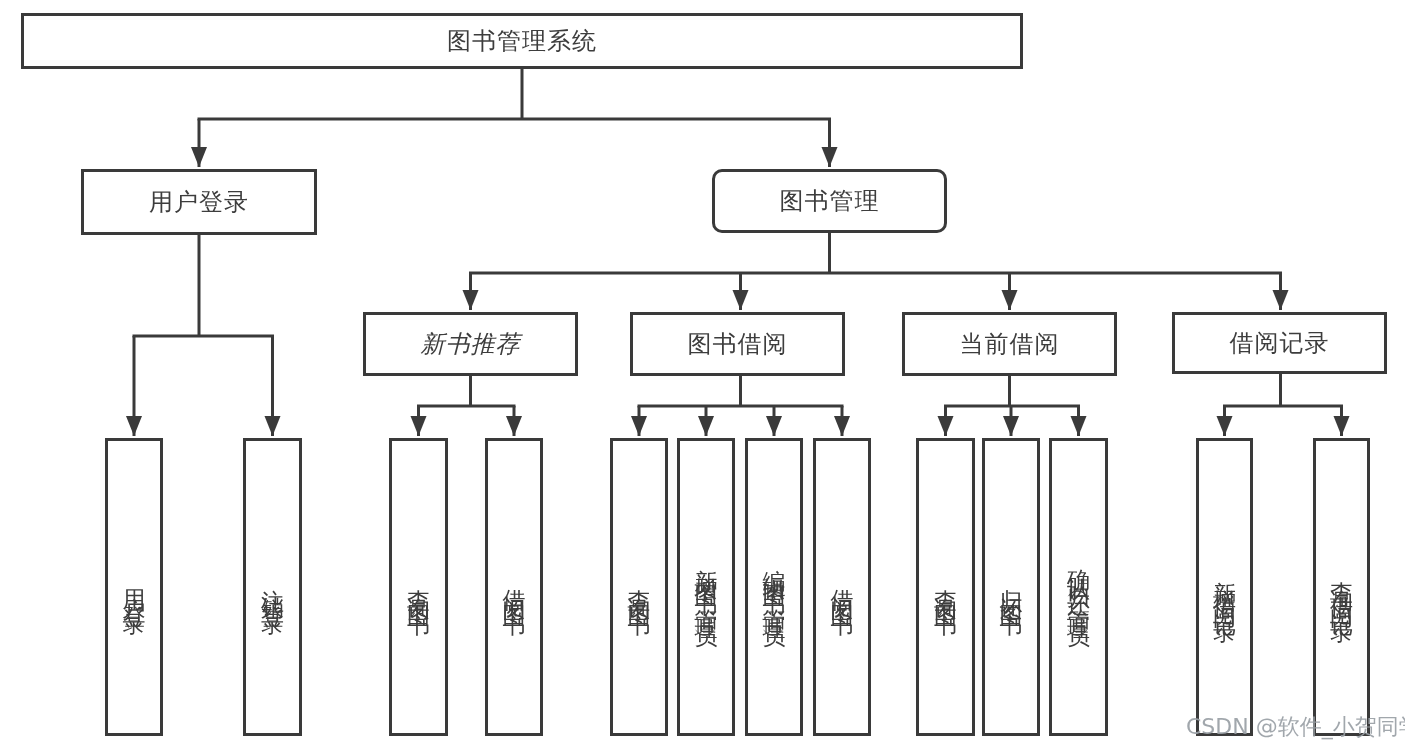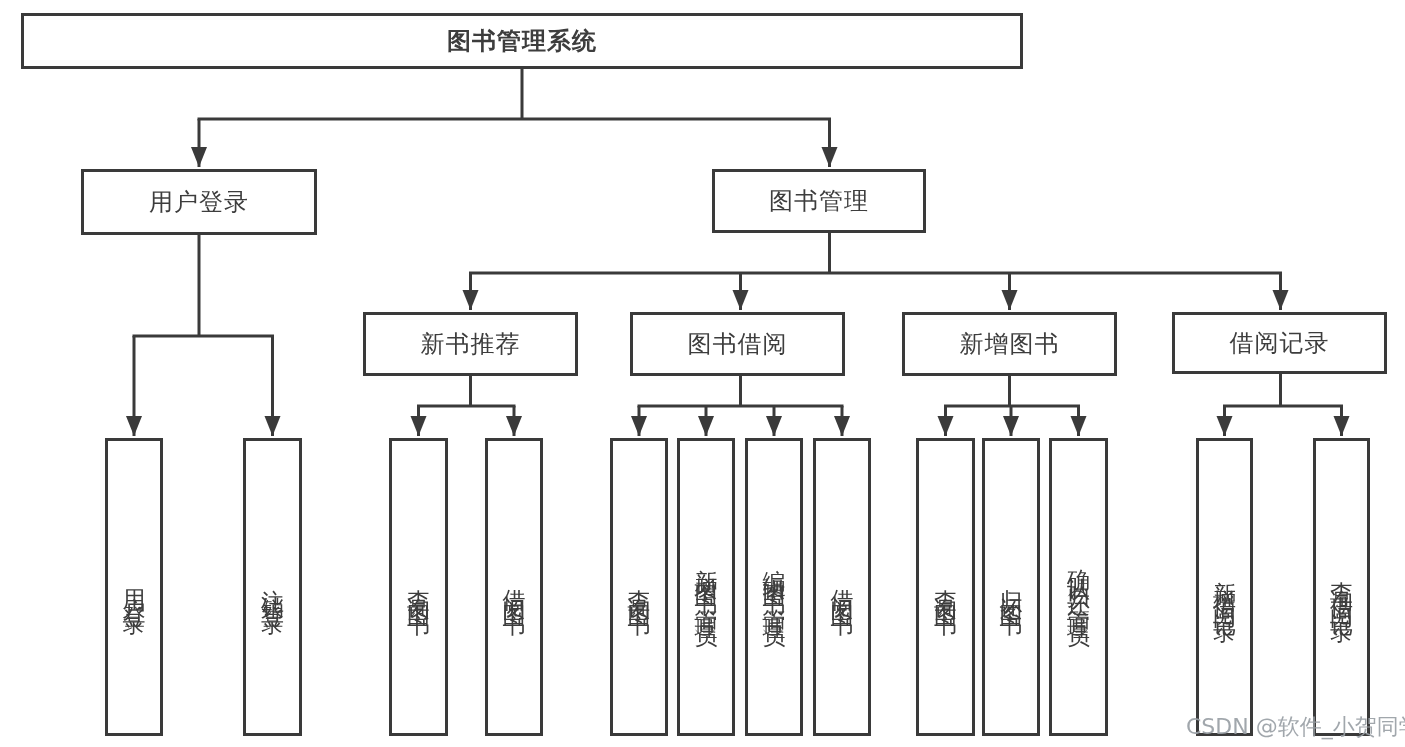--- a/index.html
+++ b/index.html
@@ -84,39 +84,39 @@
       <path d="M774,406 V436" marker-end="url(#ah)" stroke="#3a3a3a"></path>
       <path d="M842,406 V436" marker-end="url(#ah)" stroke="#3a3a3a"></path>
       <path d="M945.5,406 V436" marker-end="url(#ah)" stroke="#3a3a3a"></path>
       <path d="M1011,406 V436" marker-end="url(#ah)" stroke="#3a3a3a"></path>
       <path d="M1078.5,406 V436" marker-end="url(#ah)" stroke="#3a3a3a"></path>
       <path d="M1224.5,406 V436" marker-end="url(#ah)" stroke="#3a3a3a"></path>
       <path d="M1341.5,406 V436" marker-end="url(#ah)" stroke="#3a3a3a"></path>
     </g>
   </svg>
 
-  <div class="box hbox root-box" style="left:21px; top:13px; width:1002px; height:56px;font-weight:bold;">
+  <div class="box hbox root-box" style="left:21px; top:13px; width:1002px; height:56px;">
     <span>图书管理系统</span>
   </div>
 
   <div class="box hbox" style="left:81px; top:169px; width:236px; height:66px;">
     <span>用户登录</span>
   </div>
-  <div class="box hbox" style="left:712px; top:169px; width:214px; height:64px;">
+  <div class="box hbox" style="left:712px; top:169px; width:235px; height:64px;border-radius:10px;">
     <span>图书管理</span>
   </div>
 
-  <div class="box hbox" style="left:363px; top:312px; width:215px; height:64px;">
+  <div class="box hbox" style="left:363px; top:312px; width:215px; height:64px;font-style:italic;">
     <span>新书推荐</span>
   </div>
   <div class="box hbox" style="left:630px; top:312px; width:215px; height:64px;">
     <span>图书借阅</span>
   </div>
   <div class="box hbox" style="left:902px; top:312px; width:215px; height:64px;">
-    <span>新增图书</span>
+    <span>当前借阅</span>
   </div>
   <div class="box hbox" style="left:1172px; top:312px; width:215px; height:62px;">
     <span>借阅记录</span>
   </div>
 
   <div class="box vbox" style="left:105px; top:438px; width:58px; height:298px;">
     <span>用户登录</span>
   </div>
   <div class="box vbox" style="left:243px; top:438px; width:59px; height:298px;">
     <span>注销登录</span>

